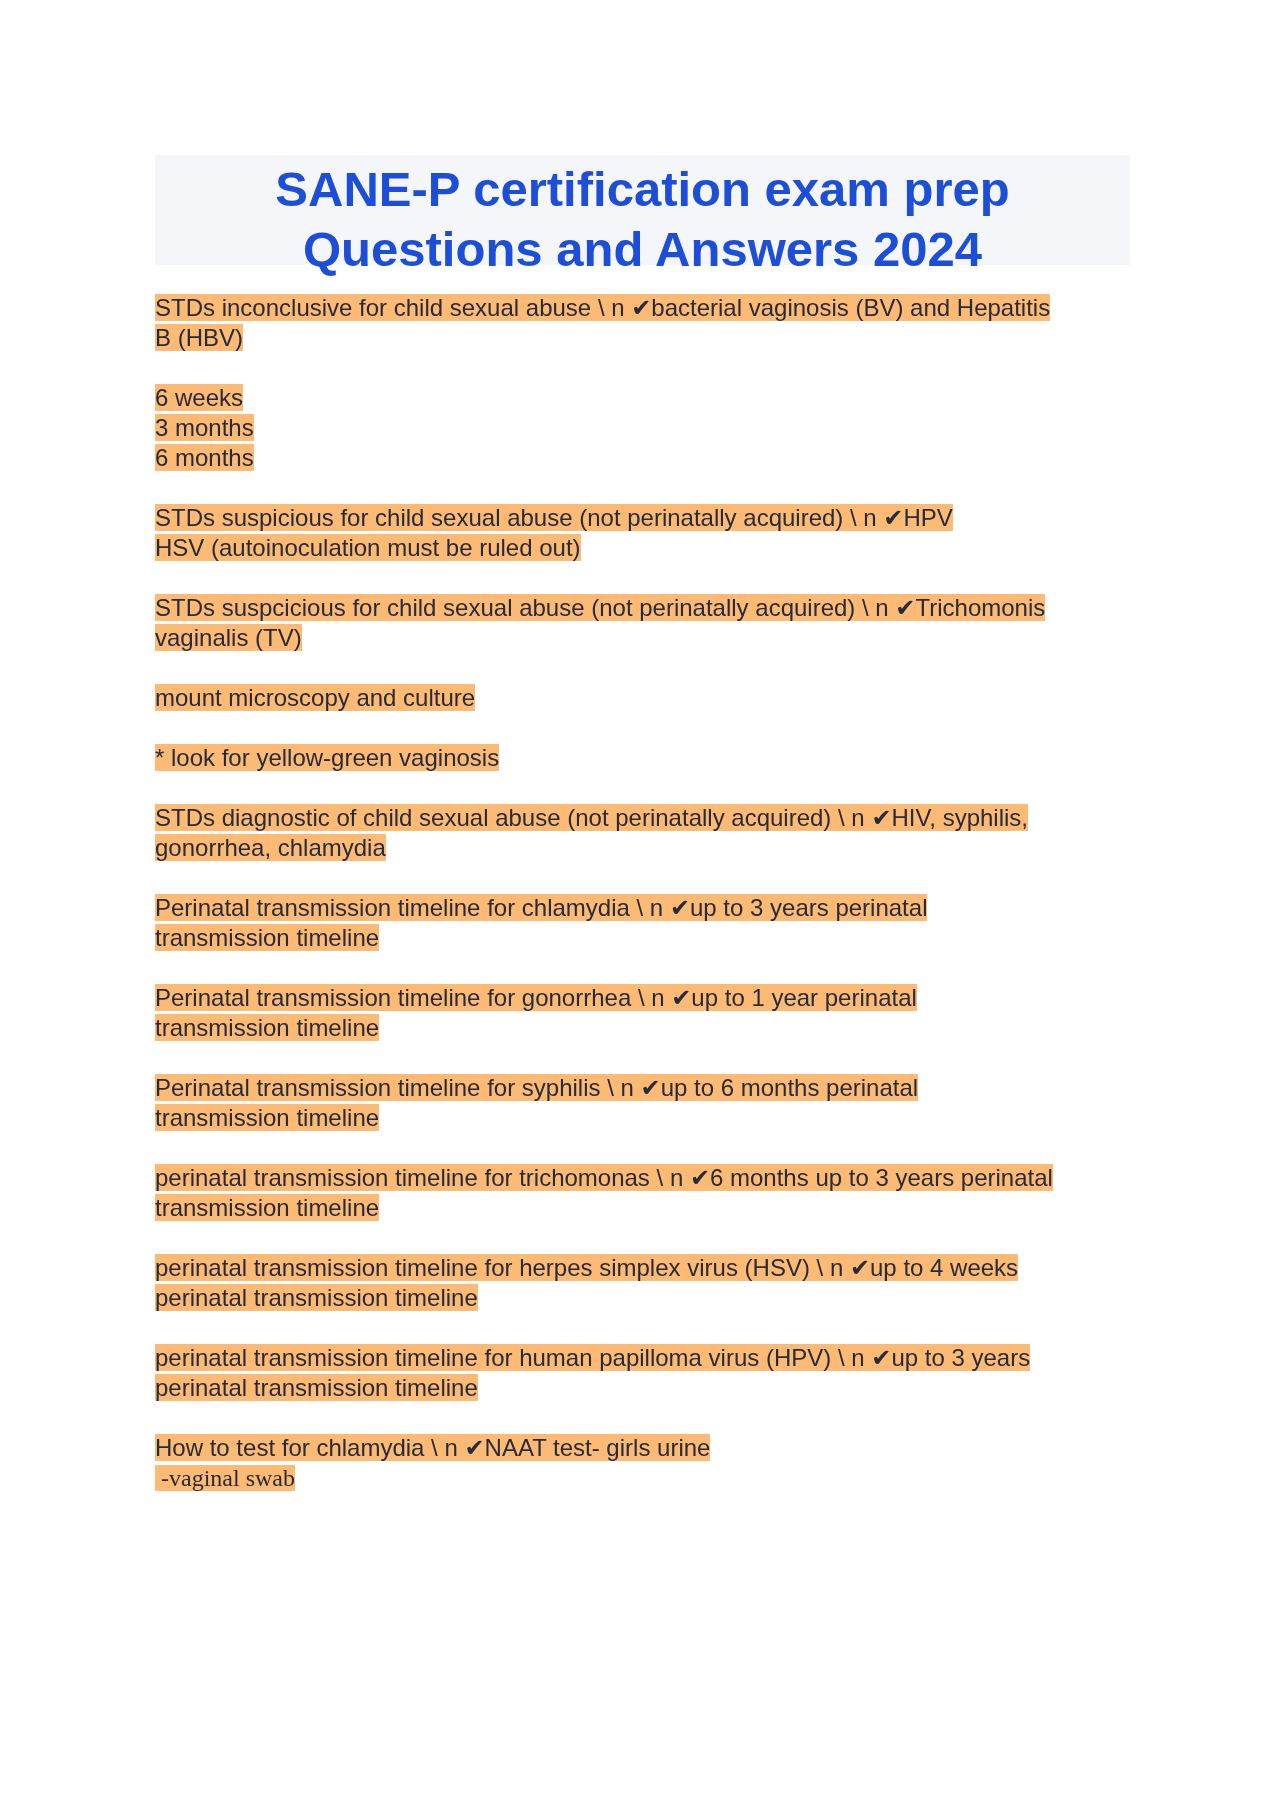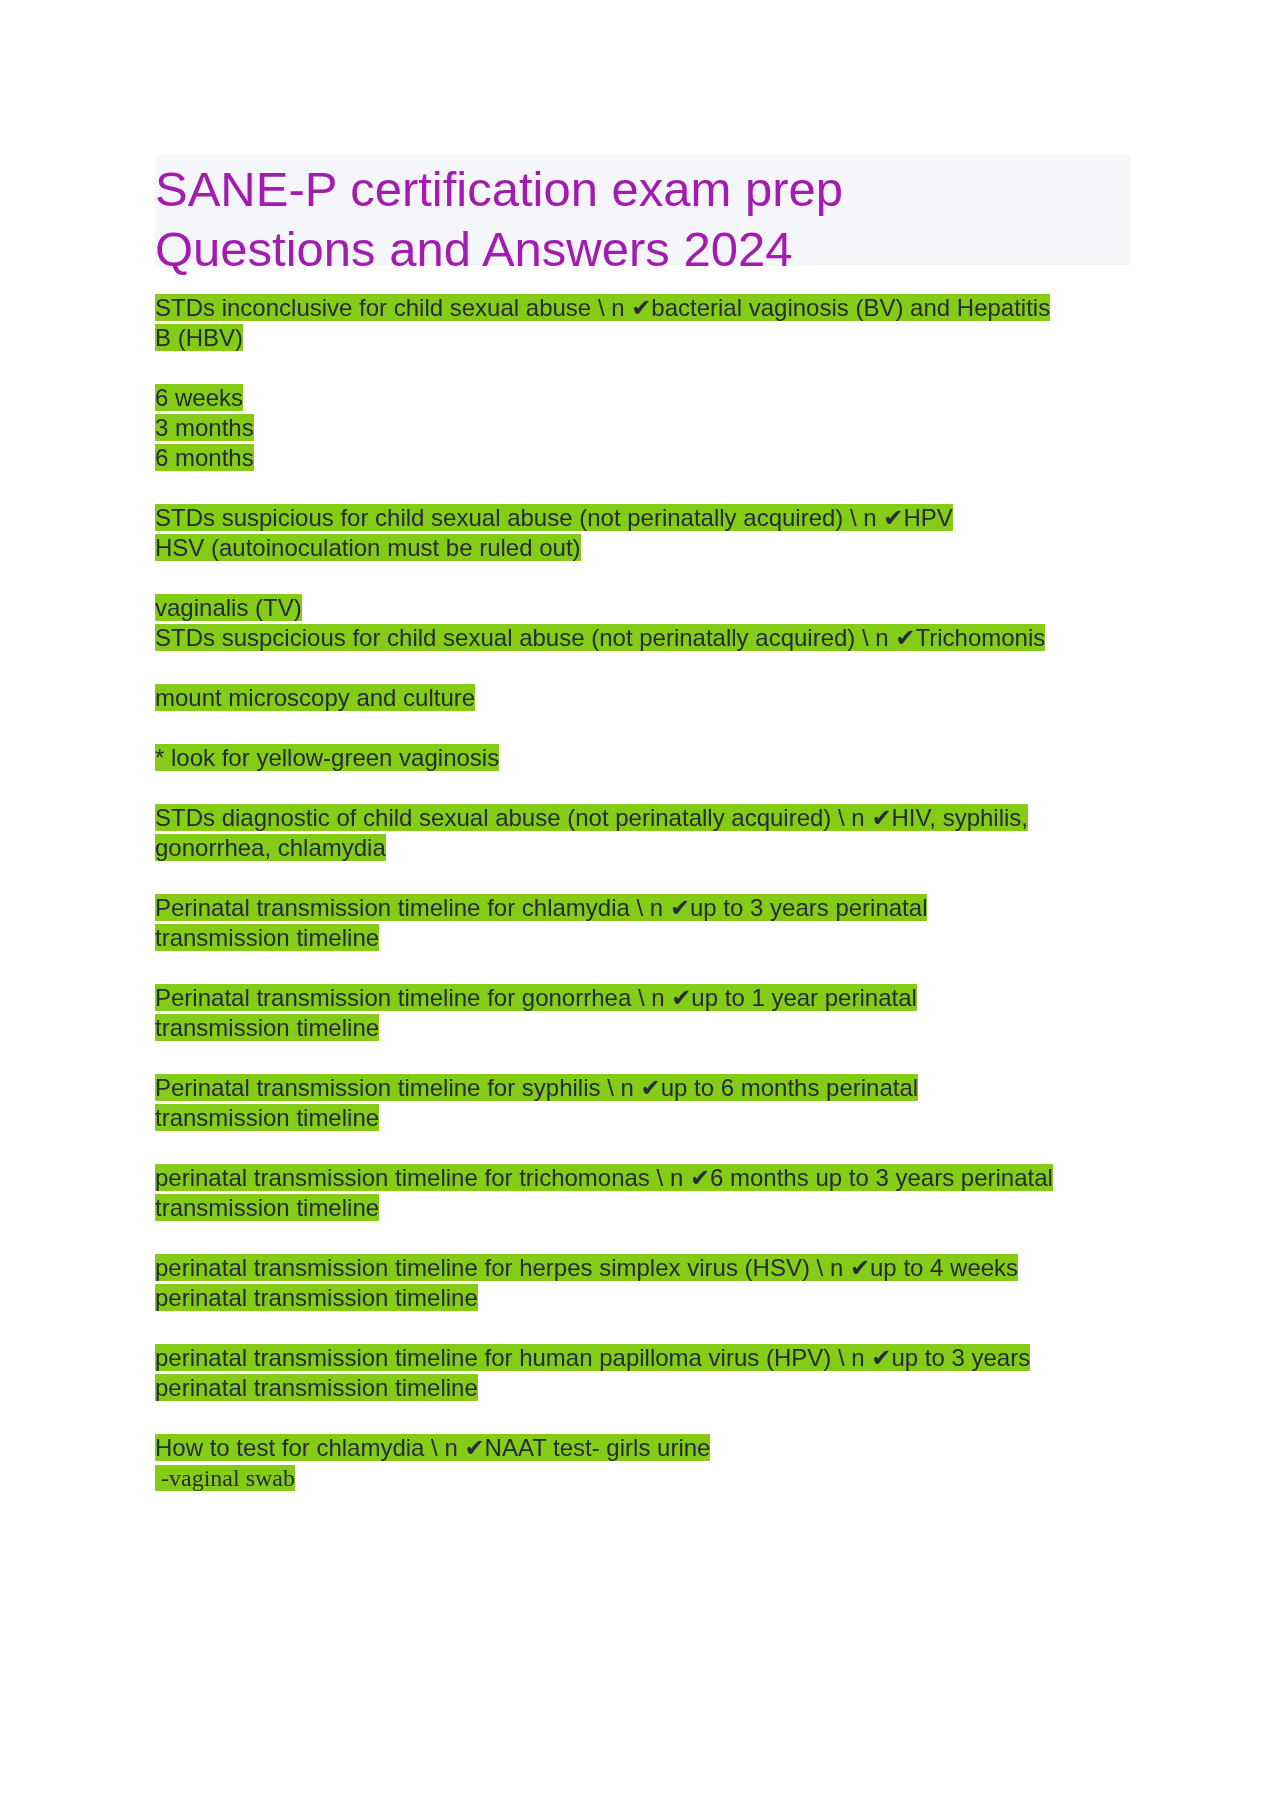--- a/index.html
+++ b/index.html
@@ -23,42 +23,43 @@
   }
   .title-box {
     background: #f5f6fa;
     padding: 4px 0 4px 0;
     height: 110px;
     box-sizing: border-box;
   }
   .title {
     margin: 0;
     font-size: 49px;
-    font-weight: normal;
+    font-weight: bold;
     line-height: 60px;
-    color: #a21caf;
+    color: #1d4ed8;
     letter-spacing: 0px;
+    text-align: center;
   }
   .title .tl {
     display: block;
   }
   .qa-list {
     margin-top: 28px;
   }
   .qa {
     margin: 0 0 30px 0;
     font-size: 24px;
     line-height: 30px;
     width: 975px;
   }
   .qa .row {
     display: block;
   }
   .qa .row span {
-    background: #84cc16;
+    background: #fdba74;
     text-align: right;
   }
 </style>
 </head>
 <body>
 
 <div class="page">
   <div class="title-box">
     <h1 class="title">
       <span class="tl">SANE-P certification exam prep</span>
@@ -75,22 +76,22 @@
     <div class="qa">
       <span class="row"><span>6 weeks</span></span>
       <span class="row"><span>3 months</span></span>
       <span class="row"><span>6 months</span></span>
     </div>
     <div class="qa">
       <span class="row"><span>STDs suspicious for child sexual abuse (not perinatally acquired) \ n ✔HPV</span></span>
       <span class="row"><span>HSV (autoinoculation must be ruled out)</span></span>
     </div>
     <div class="qa">
+      <span class="row"><span>STDs suspcicious for child sexual abuse (not perinatally acquired) \ n ✔Trichomonis</span></span>
       <span class="row"><span>vaginalis (TV)</span></span>
-      <span class="row"><span>STDs suspcicious for child sexual abuse (not perinatally acquired) \ n ✔Trichomonis</span></span>
     </div>
     <div class="qa">
       <span class="row"><span>mount microscopy and culture</span></span>
     </div>
     <div class="qa">
       <span class="row"><span>* look for yellow-green vaginosis</span></span>
     </div>
     <div class="qa">
       <span class="row"><span>STDs diagnostic of child sexual abuse (not perinatally acquired) \ n ✔HIV, syphilis,</span></span>
       <span class="row"><span>gonorrhea, chlamydia</span></span>

